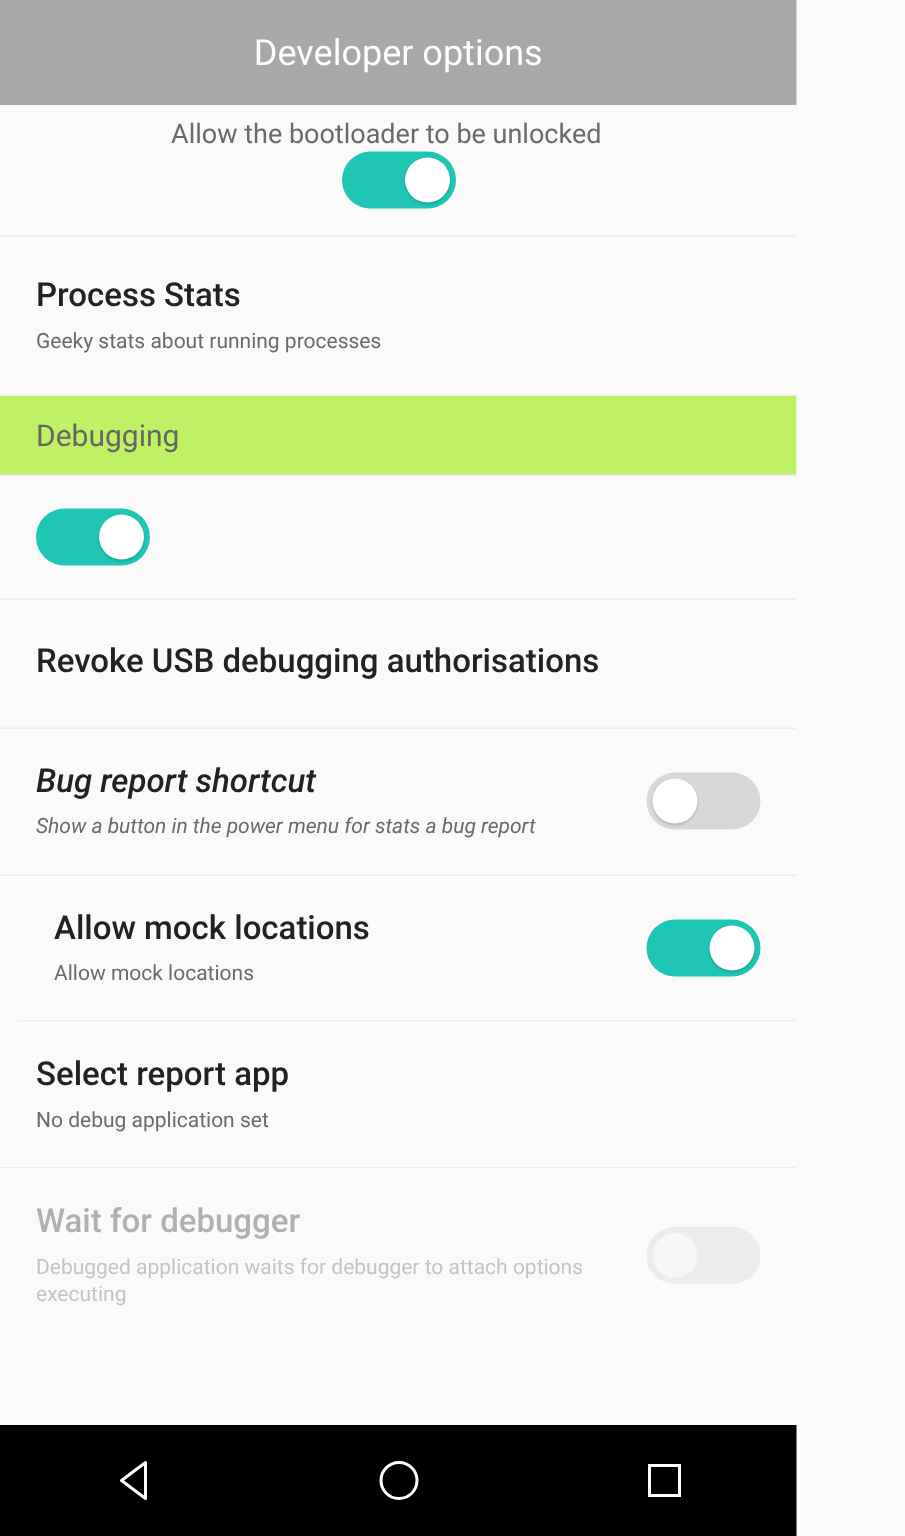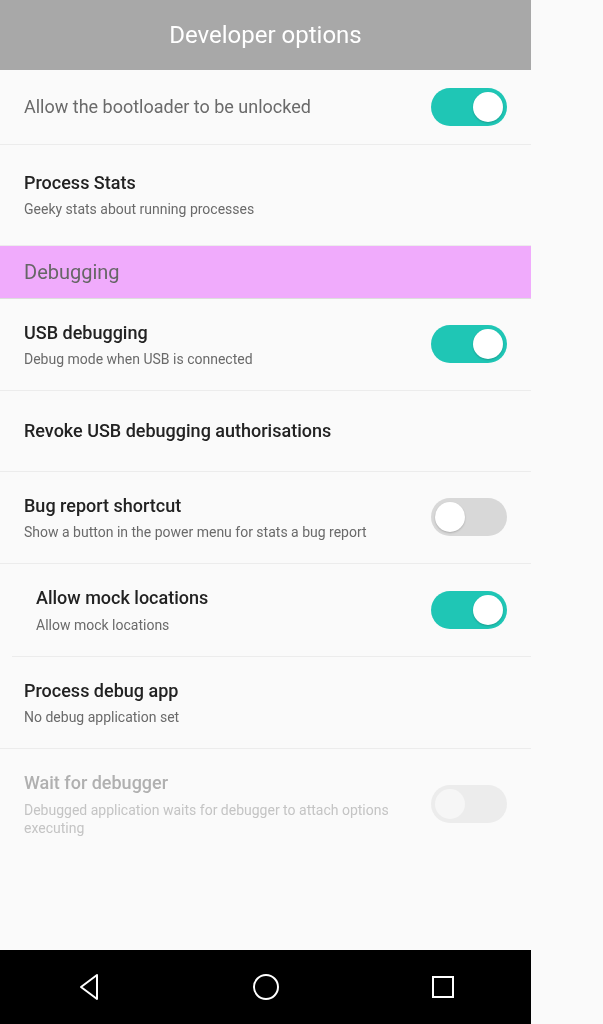--- a/index.html
+++ b/index.html
@@ -19,44 +19,45 @@
   .item {
     background: #fafafa;
     padding: 18px 24px;
     border-bottom: 1px solid #ececec;
     display: flex;
     align-items: center;
     justify-content: space-between;
   }
   .item .text { flex: 1; padding-right: 16px; }
   .item .title {
-    font-size: 18px;
+    font-size: 22px;
     color: #222;
     font-weight: 500;
     line-height: 1.3;
   }
   .item .subtitle {
     font-size: 14px;
     color: #6a6a6a;
     margin-top: 6px;
     line-height: 1.3;
   }
   .item.disabled .title { color: #b0b0b0; }
   .item.disabled .subtitle { color: #c4c4c4; }
   .section-header {
-    background: #f0abfc;
+    background: #bef264;
     padding: 14px 24px;
     font-size: 20px;
     color: #666;
     border-bottom: 1px solid #ddd;
   }
   
   .item.partial {
-    padding-top: 18px;
+    padding-top: 8px;
     padding-bottom: 18px;
+    flex-direction: column;
   }
   .item.partial .title { font-size: 18px; color: #6a6a6a; font-weight: 400; }
   
   .switch {
     position: relative;
     width: 76px;
     height: 38px;
     border-radius: 19px;
     flex-shrink: 0;
   }
@@ -109,36 +110,32 @@
     <div class="item" style="padding-top:26px;padding-bottom:26px;">
       <div class="text">
         <div class="title">Process Stats</div>
         <div class="subtitle">Geeky stats about running processes</div>
       </div>
     </div>
 
     <div class="section-header">Debugging</div>
 
     <div class="item" style="padding-top:22px;padding-bottom:22px;">
-      <div class="text">
-        <div class="title">USB debugging</div>
-        <div class="subtitle">Debug mode when USB is connected</div>
-      </div>
       <div class="switch on">
           <div class="knob"></div>
         </div>
     </div>
 
     <div class="item" style="padding-top:28px;padding-bottom:28px;">
       <div class="text">
         <div class="title">Revoke USB debugging authorisations</div>
       </div>
     </div>
 
-    <div class="item" style="padding-top:22px;padding-bottom:22px;">
+    <div class="item" style="padding-top:22px;padding-bottom:22px;font-style:italic;">
       <div class="text">
         <div class="title">Bug report shortcut</div>
         <div class="subtitle">Show a button in the power menu for stats a bug report</div>
       </div>
       <div class="switch off">
           <div class="knob"></div>
         </div>
     </div>
 
     <div class="item" style="padding-top:22px;padding-bottom:22px;margin-left:12px;">
@@ -146,21 +143,21 @@
         <div class="title">Allow mock locations</div>
         <div class="subtitle">Allow mock locations</div>
       </div>
       <div class="switch on">
           <div class="knob"></div>
         </div>
     </div>
 
     <div class="item" style="padding-top:22px;padding-bottom:22px;">
       <div class="text">
-        <div class="title">Process debug app</div>
+        <div class="title">Select report app</div>
         <div class="subtitle">No debug application set</div>
       </div>
     </div>
 
     <div class="item disabled" style="padding-top:22px;padding-bottom:22px;border-bottom:none;">
       <div class="text">
         <div class="title">Wait for debugger</div>
         <div class="subtitle">Debugged application waits for debugger to attach options executing</div>
       </div>
       <div class="switch disabled">

